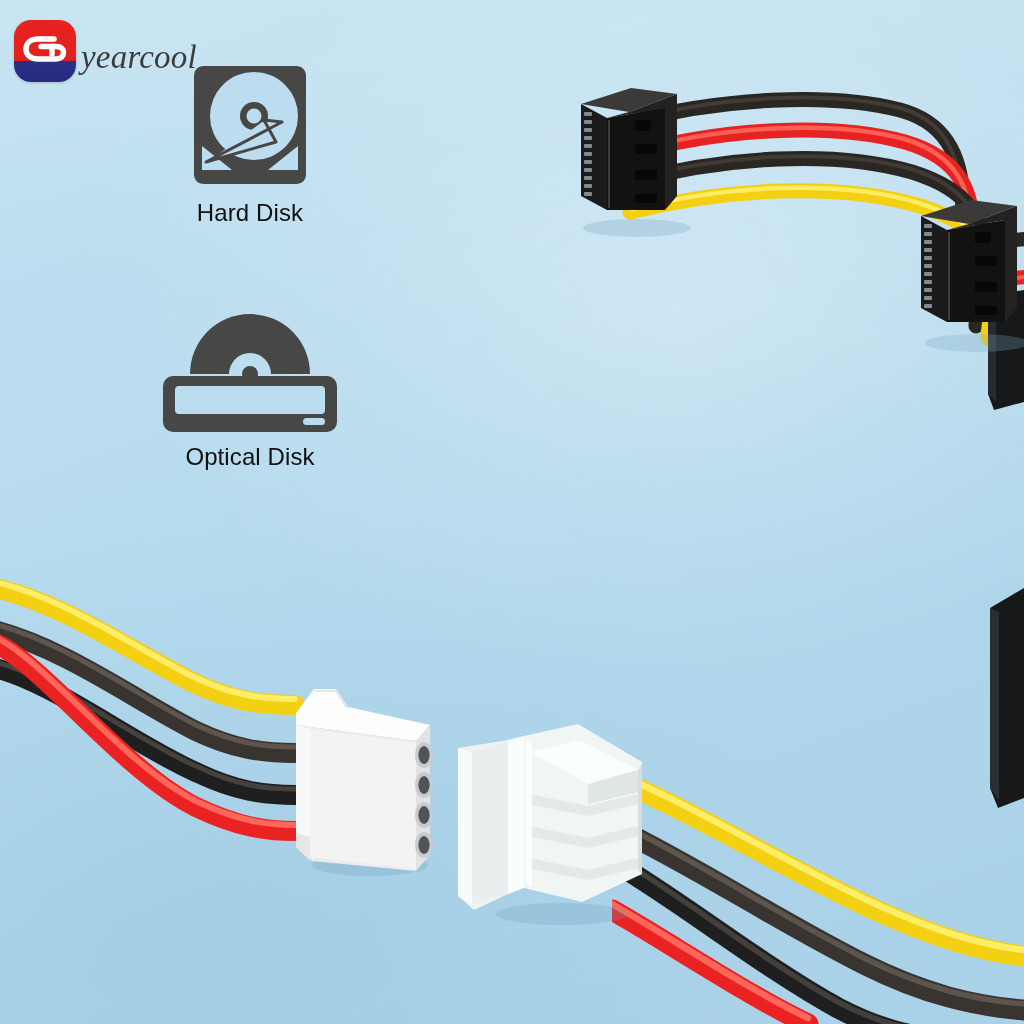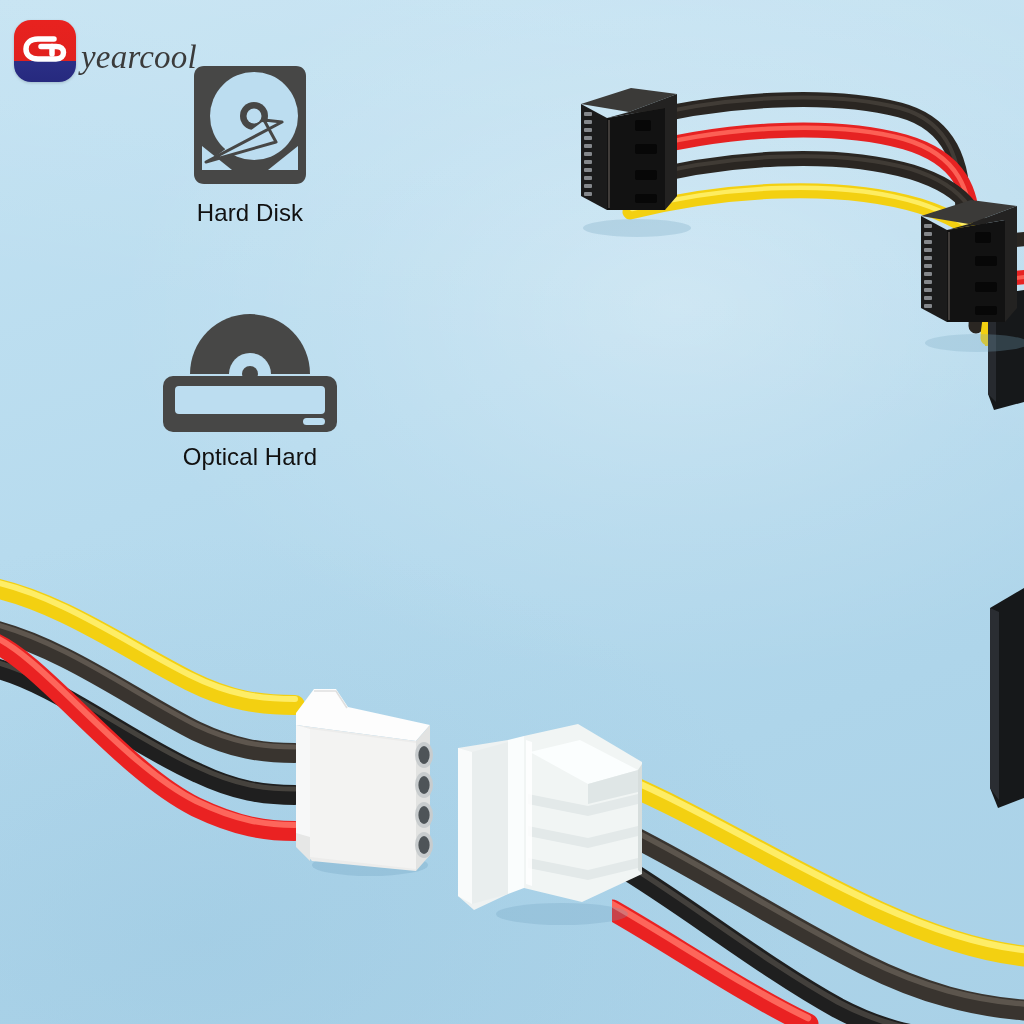--- a/index.html
+++ b/index.html
@@ -272,14 +272,14 @@
   <svg class="ico" width="186" height="124" viewBox="0 0 186 124">
 
     <path d="M33,64 A60,60 0 0 1 153,64 Z" fill="#474746"></path>
     <path d="M72,64 A21,21 0 0 1 114,64 Z" fill="#bcddf0"></path>
     <circle cx="93" cy="64" r="8" fill="#474746"></circle>
 
     <rect x="6" y="66" width="174" height="56" rx="10" fill="#474746"></rect>
     <rect x="18" y="76" width="150" height="28" rx="4" fill="#bcddf0"></rect>
     <rect x="146" y="108" width="22" height="7" rx="3.5" fill="#bcddf0"></rect>
   </svg>
-  <div class="feature-label">Optical Hard</div>
+  <div class="feature-label">Optical Disk</div>
 </div>
 
 </body></html>

